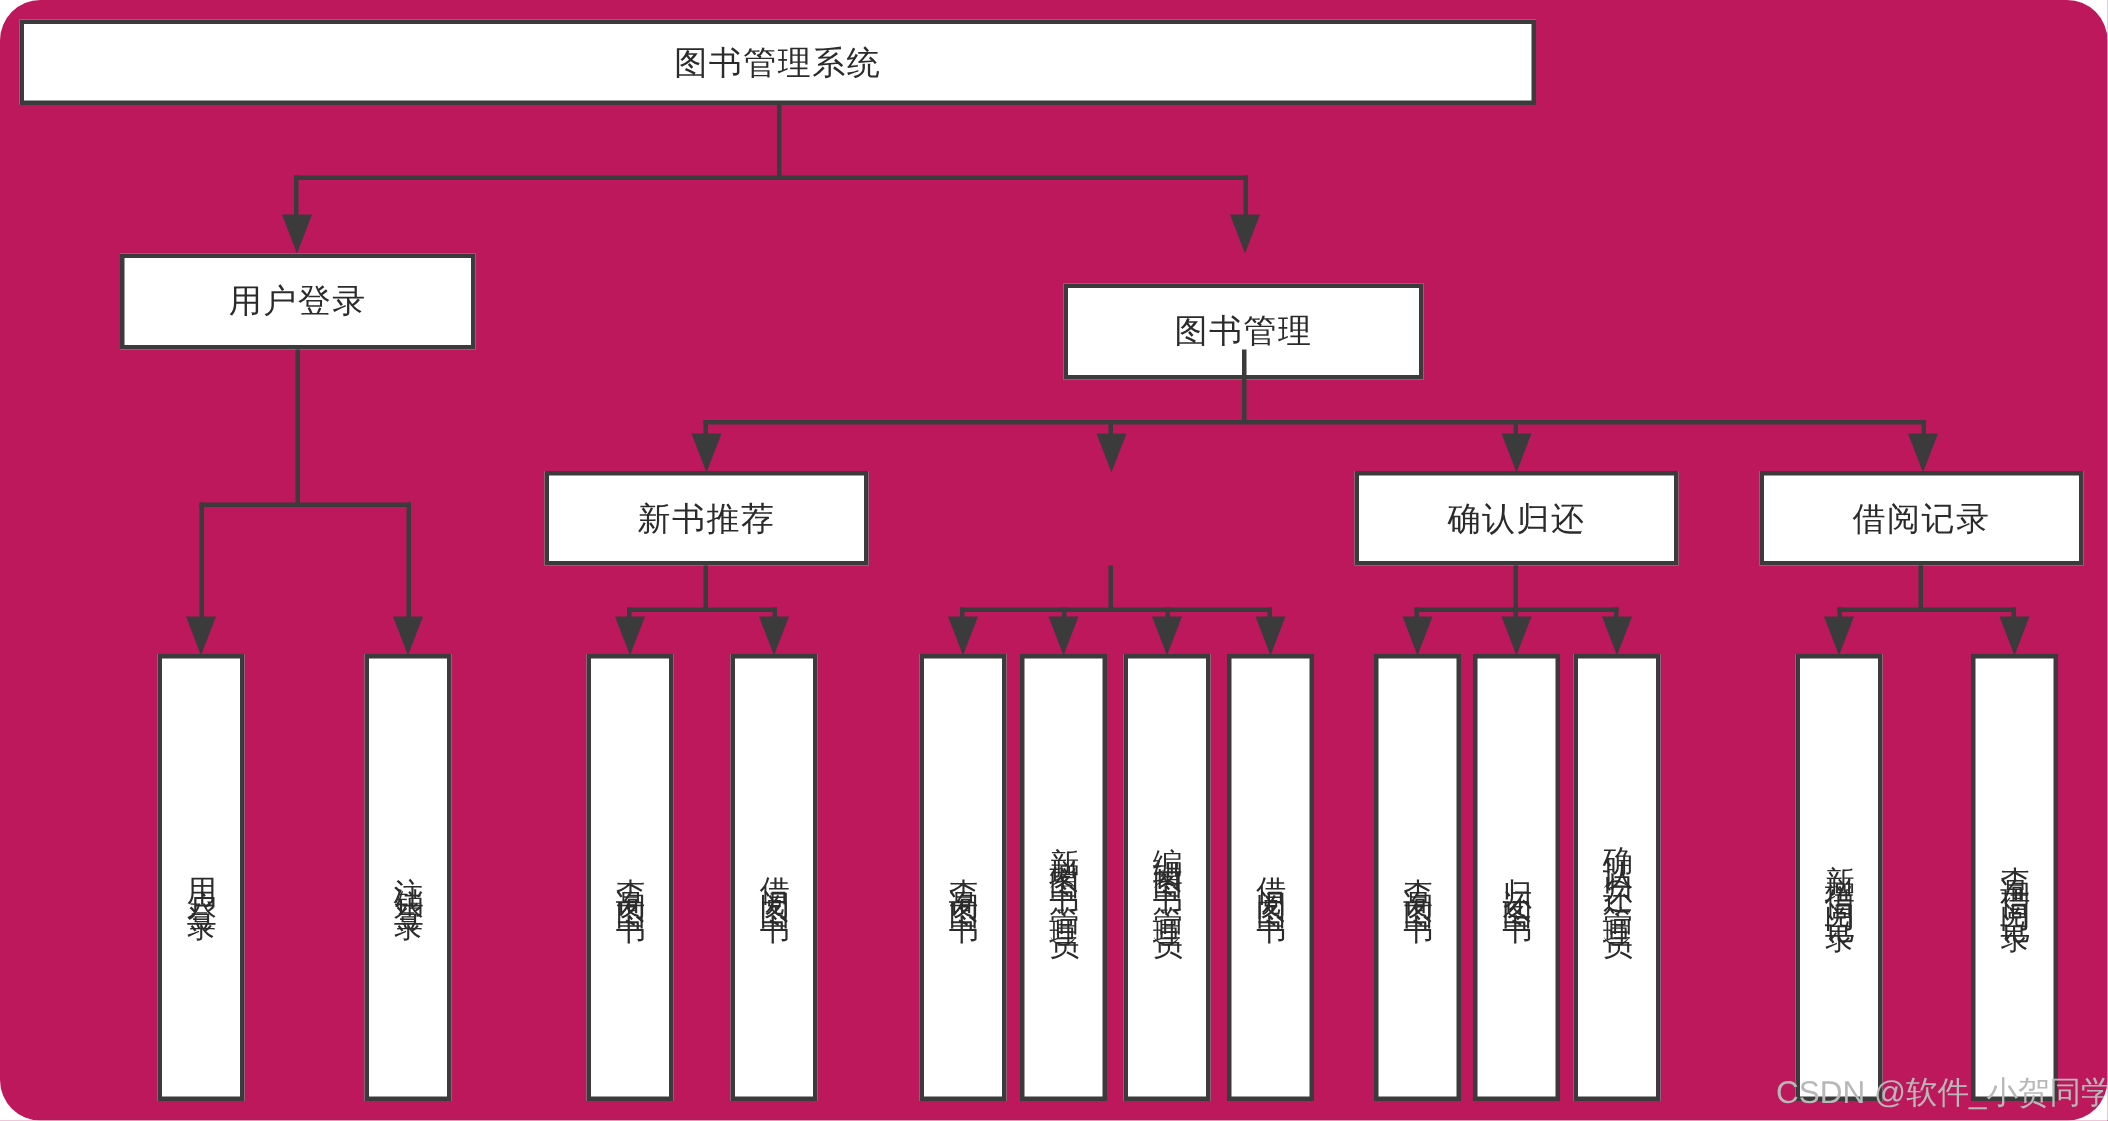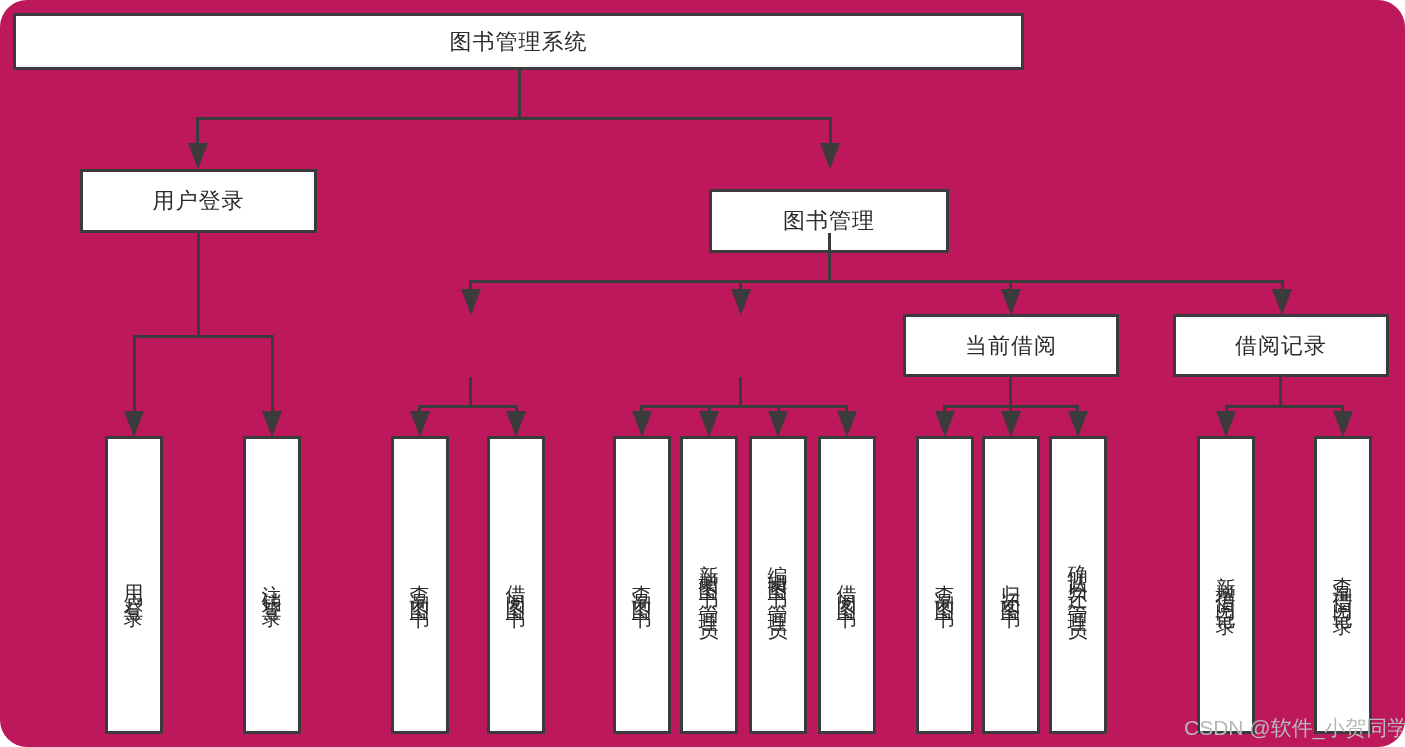--- a/index.html
+++ b/index.html
@@ -57,22 +57,25 @@
   <div class="hl" style="left:469px;top:280px;width:815px;"></div>
   <div class="vl" style="left:469px;top:280px;height:12px;"></div>
   <div class="vl" style="left:739px;top:280px;height:12px;"></div>
   <div class="vl" style="left:1009px;top:280px;height:12px;"></div>
   <div class="vl" style="left:1281px;top:280px;height:12px;"></div>
   <div class="ah" style="left:461px;top:289px;"></div>
   <div class="ah" style="left:731px;top:289px;"></div>
   <div class="ah" style="left:1001px;top:289px;"></div>
   <div class="ah" style="left:1272px;top:289px;"></div>
 
+  <div class="box hbox" style="left:363px;top:314px;width:216px;height:63px;">
+    <span class="lbl">新书推荐</span>
+  </div>
   <div class="box hbox" style="left:903px;top:314px;width:216px;height:63px;">
-    <span class="lbl">当前借阅</span>
+    <span class="lbl">确认归还</span>
   </div>
   <div class="box hbox" style="left:1173px;top:314px;width:216px;height:63px;">
     <span class="lbl">借阅记录</span>
   </div>
 
   <div class="vl" style="left:469px;top:377px;height:30px;"></div>
   <div class="hl" style="left:418px;top:405px;width:100px;"></div>
   <div class="vl" style="left:418px;top:405px;height:9px;"></div>
   <div class="vl" style="left:515px;top:405px;height:9px;"></div>
   <div class="ah" style="left:410px;top:411px;"></div>

